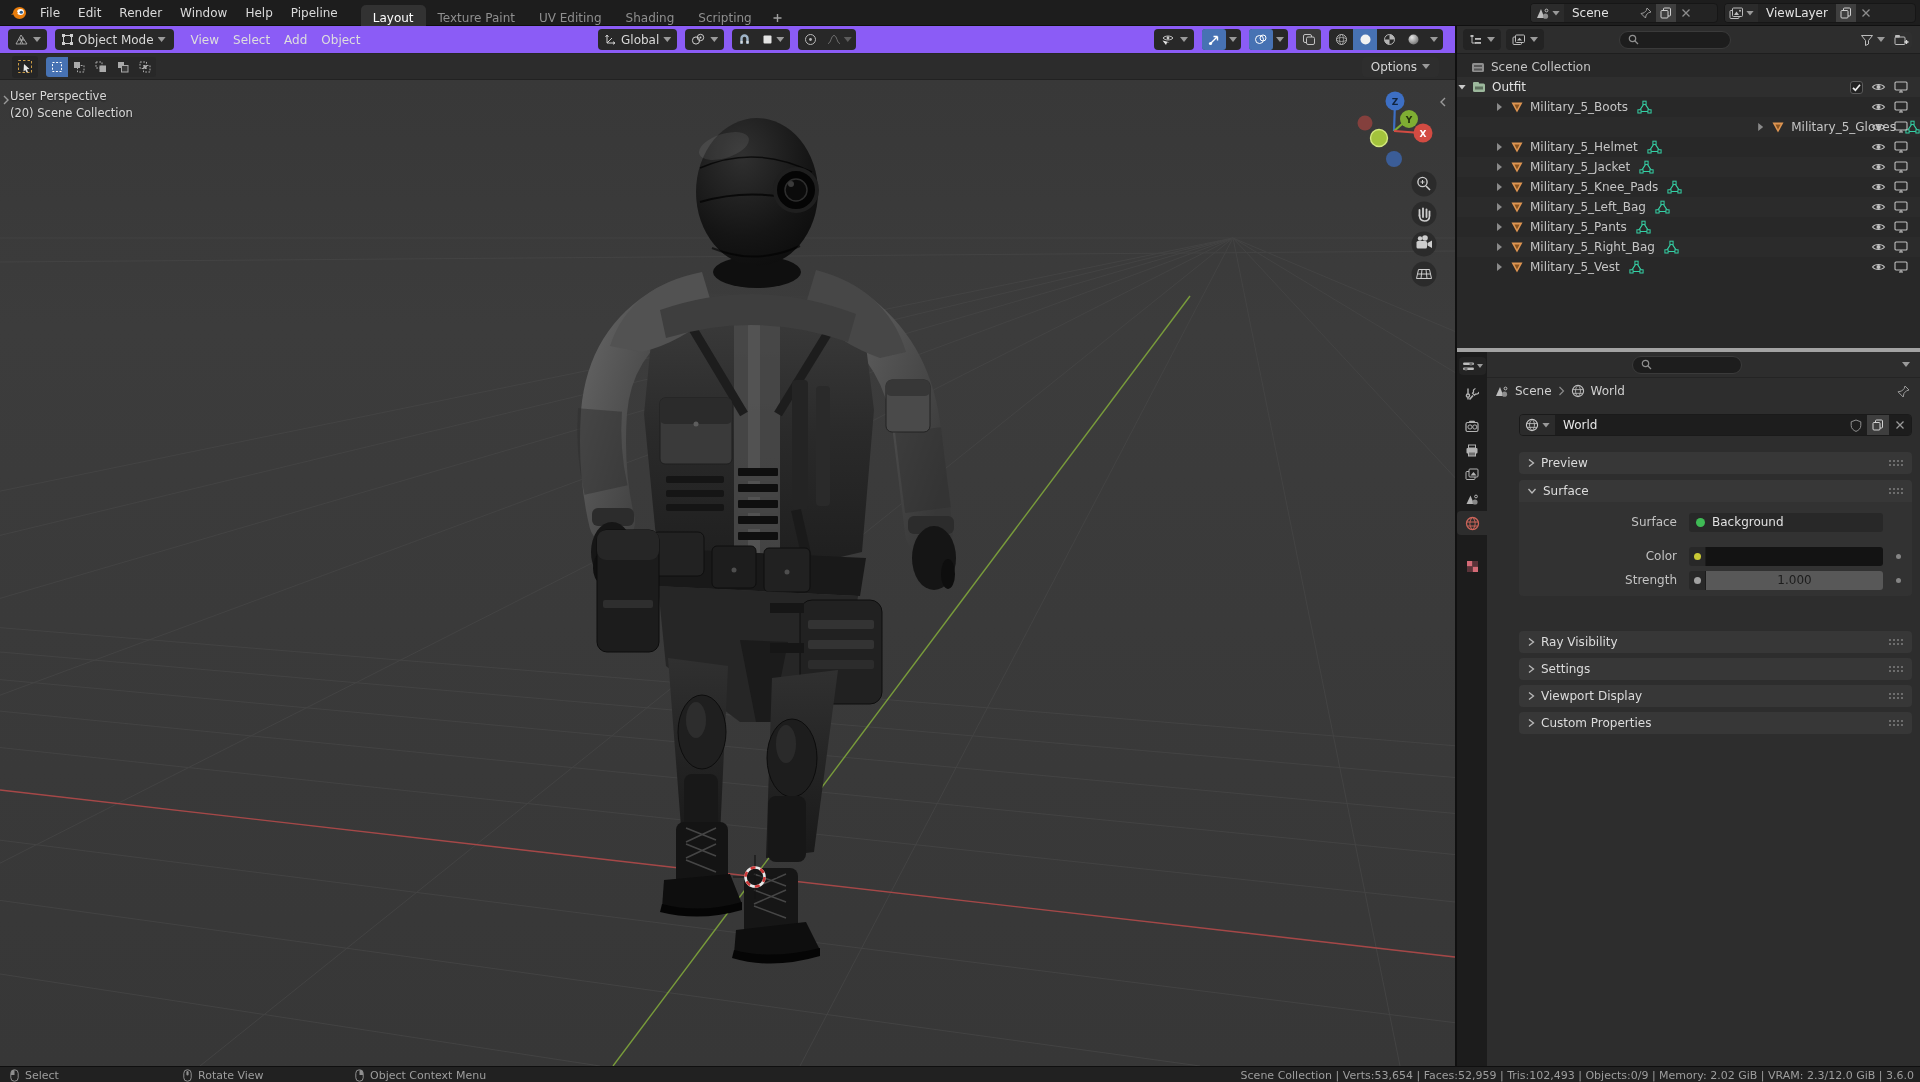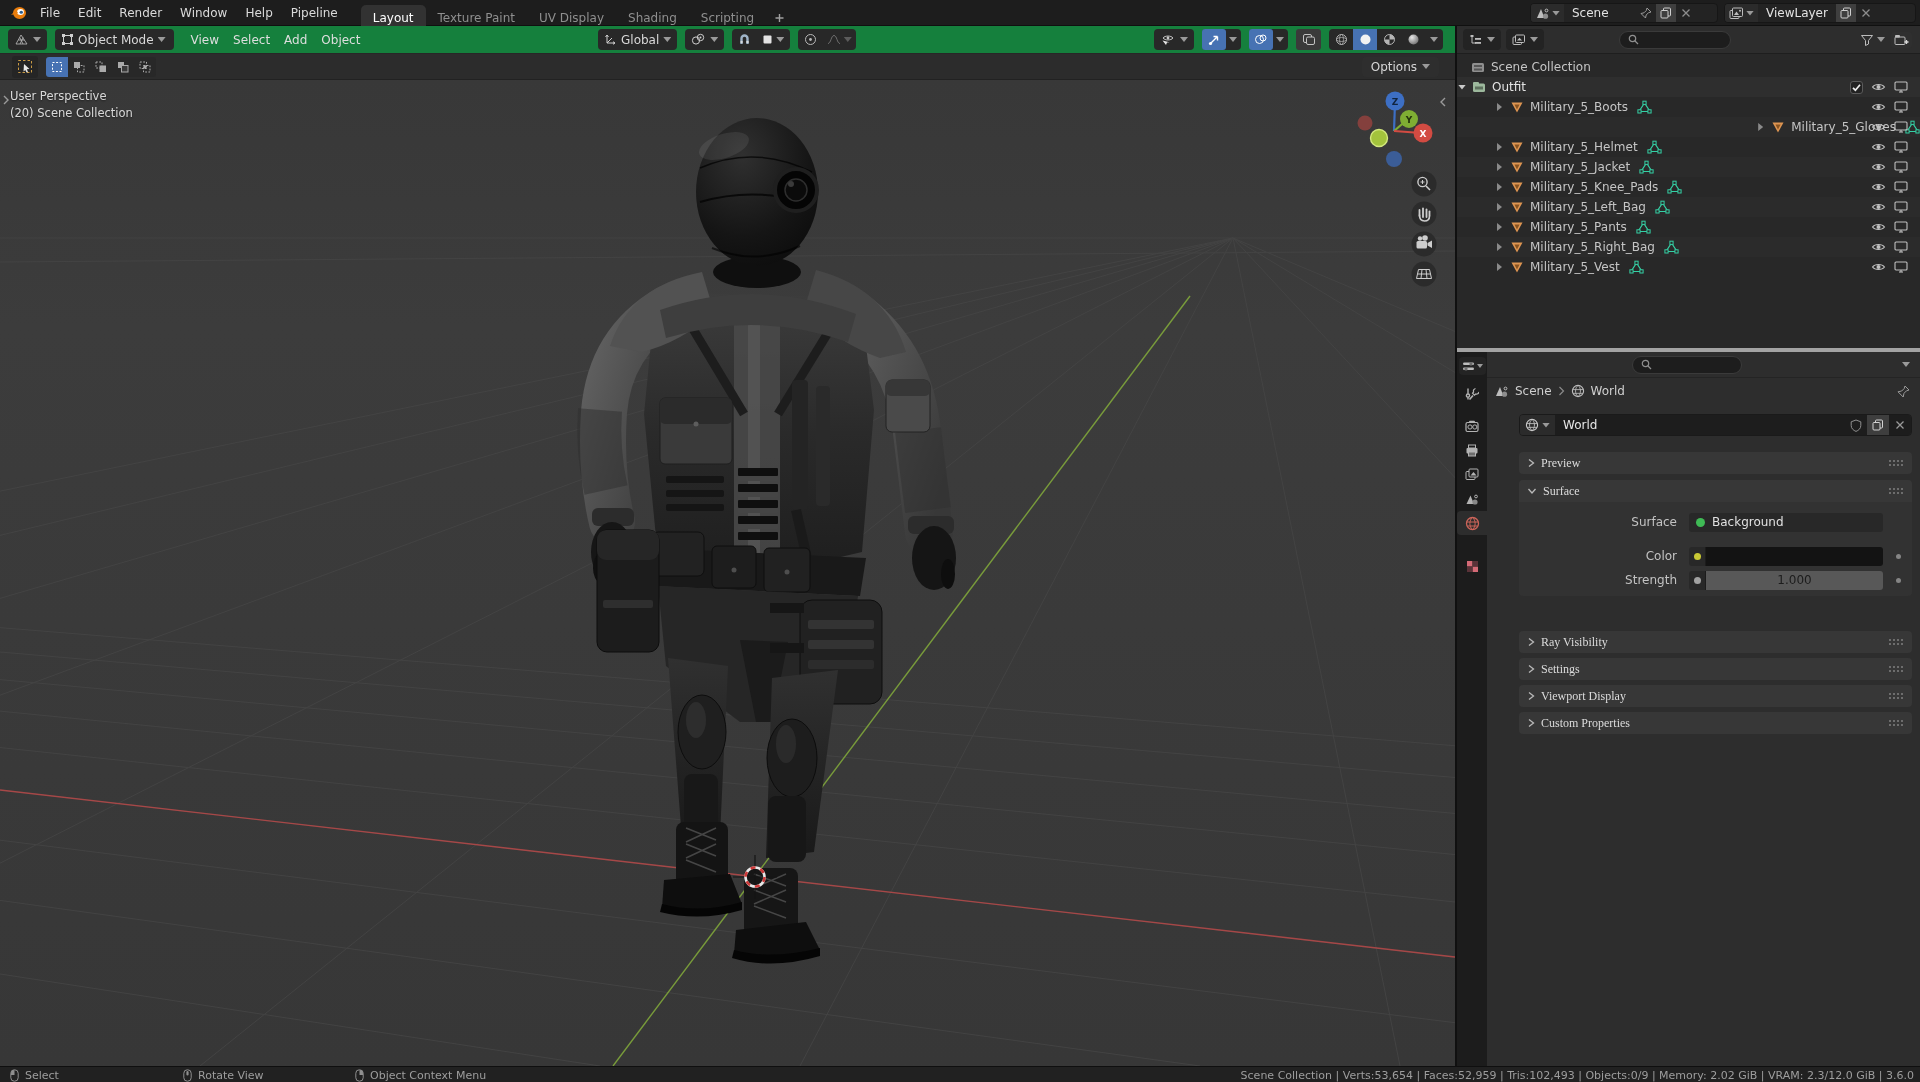--- a/index.html
+++ b/index.html
@@ -20,21 +20,21 @@
   .sel-btn { display:flex; align-items:center; justify-content:center; width:20px; height:100%; }
   .sel-btn.lit { background:#3f3f3f; }
 
   .chev { width:8px; height:5px; background:#9a9a9a; clip-path:polygon(0 0,100% 0,50% 100%); display:inline-block; }
   .tri-r { width:5px; height:8px; background:#8a8a8a; clip-path:polygon(0 0,100% 50%,0 100%); display:inline-block; }
   .tri-d { width:8px; height:5px; background:#c9c9c9; clip-path:polygon(0 0,100% 0,50% 100%); display:inline-block; }
 
   
   #main { display:flex; height:1040px; }
   #viewport { width:1455px; position:relative; background:#3a3a3a; }
-  .vp-header { height:28px; background:#15803d; display:flex; align-items:center; padding:0 8px; position:relative; border-bottom:1px solid #272727; }
+  .vp-header { height:28px; background:#8b5cf6; display:flex; align-items:center; padding:0 8px; position:relative; border-bottom:1px solid #272727; }
   .pill { display:flex; align-items:center; gap:4px; background:#282828; border-radius:4px; height:21px; padding:0 6px; }
   .vp-menu { padding:0 7px; color:#dedede; }
   .vph-center { position:absolute; left:598px; display:flex; align-items:center; gap:8px; }
   .vph-right { position:absolute; right:12px; display:flex; align-items:center; gap:8px; }
   .iconbtn { display:flex; align-items:center; justify-content:center; border-radius:3px; height:21px; padding:0 3px; }
   .blue { background:#4772b3; }
   .seg-group { display:flex; background:#282828; border-radius:4px; overflow:hidden; height:21px; align-items:center; }
   .seg { width:24px; height:21px; display:flex; align-items:center; justify-content:center; }
   .seg.blue { background:#4772b3; }
 
@@ -73,21 +73,21 @@
   .prop-header { height:26px; display:flex; align-items:center; position:relative; border-bottom:1px solid #242424; }
   .prop-search { position:absolute; left:145px; width:110px; }
   .breadcrumb { height:26px; display:flex; align-items:center; gap:6px; padding-left:7px; color:#cfcfcf; position:relative; }
   .datablock { position:absolute; left:32px; right:8px; top:62px; height:22px; display:flex; border-radius:4px; overflow:hidden; border:1px solid #1a1a1a; }
   .db-browse { background:#2b2b2b; display:flex; align-items:center; gap:3px; padding:0 5px; }
   .db-name { flex:1; background:#1d1d1d; display:flex; align-items:center; padding-left:8px; color:#e6e6e6; }
   .db-btn { width:22px; background:#1d1d1d; display:flex; align-items:center; justify-content:center; }
   .db-btn.lit { background:#3e3e3e; }
 
   .panel { position:absolute; left:32px; right:8px; border-radius:4px; background:#373737; }
-  .panel-h { height:22px; display:flex; align-items:center; gap:6px; padding:0 8px; color:#dcdcdc;font-family:Liberation Serif, serif; }
+  .panel-h { height:22px; display:flex; align-items:center; gap:6px; padding:0 8px; color:#dcdcdc; }
   .grip { width:16px; height:8px; margin-left:auto; background-image:radial-gradient(#7b7b7b 1px, transparent 1.2px); background-size:4px 4px; opacity:.8; }
   .panel.open { background:#323232; }
   .panel.open .panel-h { background:#373737; border-radius:4px 4px 0 0; }
   .prow { position:absolute; display:flex; align-items:center; height:20px; left:0; right:0; }
   .plabel { position:absolute; right:calc(100% - 158px); color:#c3c3c3; white-space:nowrap; }
   .pwidget { position:absolute; left:170px; right:29px; height:19px; display:flex; align-items:center; border-radius:3px; overflow:hidden; }
   .socket { width:17px; height:19px; background:#282828; display:flex; align-items:center; justify-content:center; border-right:1px solid #1c1c1c; }
   .dot { width:7px; height:7px; border-radius:50%; }
   .field-dark { flex:1; height:19px; background:#131313; }
   .slider { flex:1; height:19px; background:#585858; display:flex; align-items:center; justify-content:center; color:#1c1c1c; }
@@ -113,21 +113,21 @@
   </span>
   <div class="menu-item">File</div>
   <div class="menu-item">Edit</div>
   <div class="menu-item">Render</div>
   <div class="menu-item">Window</div>
   <div class="menu-item">Help</div>
   <div class="menu-item">Pipeline</div>
   <div id="ws-tabs">
     <div class="ws-tab active">Layout</div>
     <div class="ws-tab">Texture Paint</div>
-    <div class="ws-tab">UV Display</div>
+    <div class="ws-tab">UV Editing</div>
     <div class="ws-tab">Shading</div>
     <div class="ws-tab">Scripting</div>
     <div class="ws-tab" style="padding:0 8px;">
       <svg width="11" height="26" viewBox="0 0 11 26">
           <path d="M5.5 9 V17 M1.5 13 H9.5" stroke="#9f9f9f" stroke-width="1.4"></path>
         </svg>
     </div>
   </div>
   <div class="topbar-right">
     <div class="selector" style="width:188px;">

